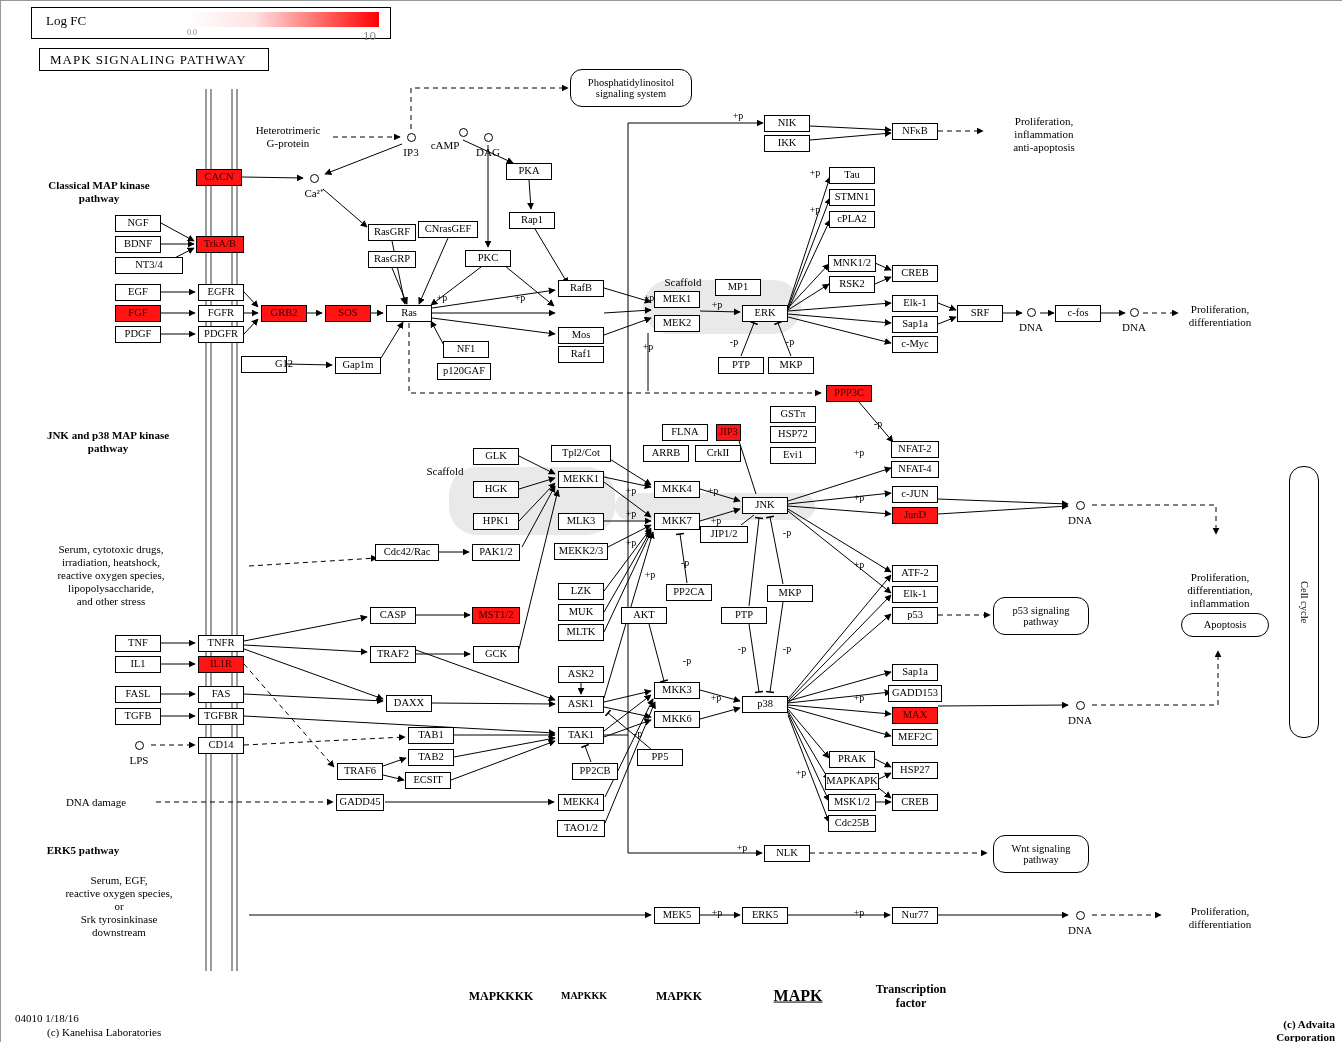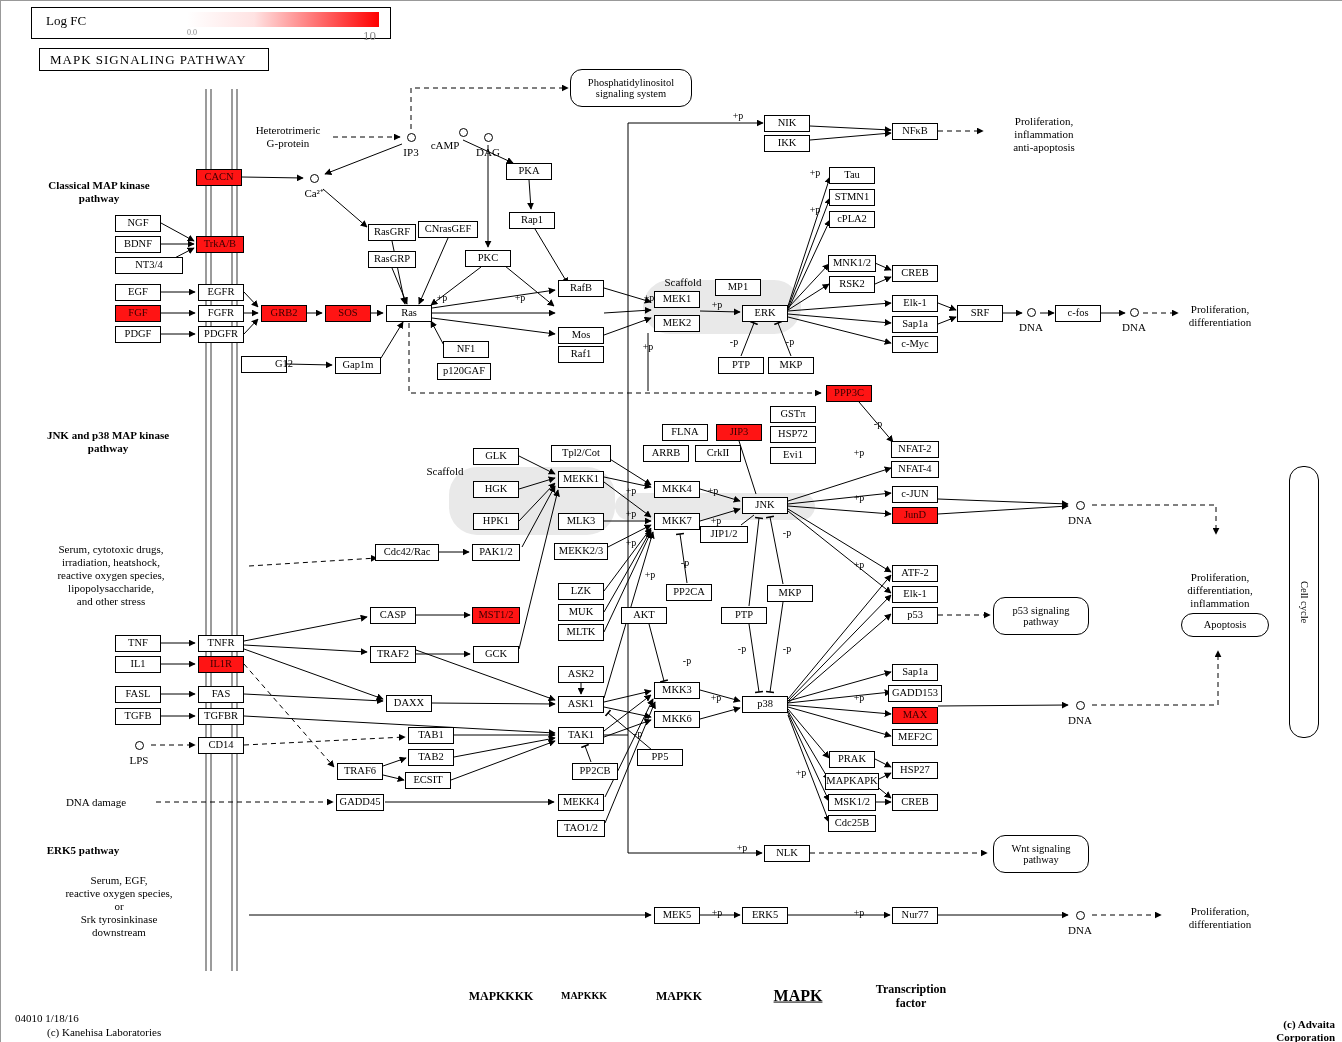--- a/index.html
+++ b/index.html
@@ -293,21 +293,21 @@
     <div class="node" style="left: 571px; top: 761.5px; width: 46px; height: 17px;">PP2CB</div>
     <div class="node" style="left: 653px; top: 479.5px; width: 46px; height: 17px;">MKK4</div>
     <div class="node" style="left: 653px; top: 511.5px; width: 46px; height: 17px;">MKK7</div>
     <div class="node" style="left: 699.2px; top: 524.5px; width: 47.6px; height: 17px;">JIP1/2</div>
     <div class="node" style="left: 653px; top: 680.5px; width: 46px; height: 17px;">MKK3</div>
     <div class="node" style="left: 653px; top: 709.5px; width: 46px; height: 17px;">MKK6</div>
     <div class="node" style="left: 636px; top: 747.5px; width: 46px; height: 17px;">PP5</div>
     <div class="node" style="left: 665px; top: 582.5px; width: 46px; height: 17px;">PP2CA</div>
     <div class="node" style="left: 661px; top: 422.5px; width: 46px; height: 17px;">FLNA</div>
     <div class="node" style="left: 642px; top: 443.5px; width: 46px; height: 17px;">ARRB</div>
-    <div class="node red" style="left: 715px; top: 422.5px; width: 46px; height: 17px;">JIP3</div>
+    <div class="node red" style="left: 715px; top: 422.5px; width: 25px; height: 17px;">JIP3</div>
     <div class="node" style="left: 694px; top: 443.5px; width: 46px; height: 17px;">CrkII</div>
     <div class="node" style="left: 769px; top: 404.5px; width: 46px; height: 17px;">GSTπ</div>
     <div class="node" style="left: 769px; top: 424.5px; width: 46px; height: 17px;">HSP72</div>
     <div class="node" style="left: 769px; top: 445.5px; width: 46px; height: 17px;">Evi1</div>
     <div class="node" style="left: 741px; top: 495.5px; width: 46px; height: 17px;">JNK</div>
     <div class="node" style="left: 766px; top: 583.5px; width: 46px; height: 17px;">MKP</div>
     <div class="node" style="left: 720px; top: 605.5px; width: 46px; height: 17px;">PTP</div>
     <div class="node" style="left: 741px; top: 694.5px; width: 46px; height: 17px;">p38</div>
     <div class="node" style="left: 890.2px; top: 439.5px; width: 47.6px; height: 17px;">NFAT-2</div>
     <div class="node" style="left: 890.2px; top: 459.5px; width: 47.6px; height: 17px;">NFAT-4</div>

